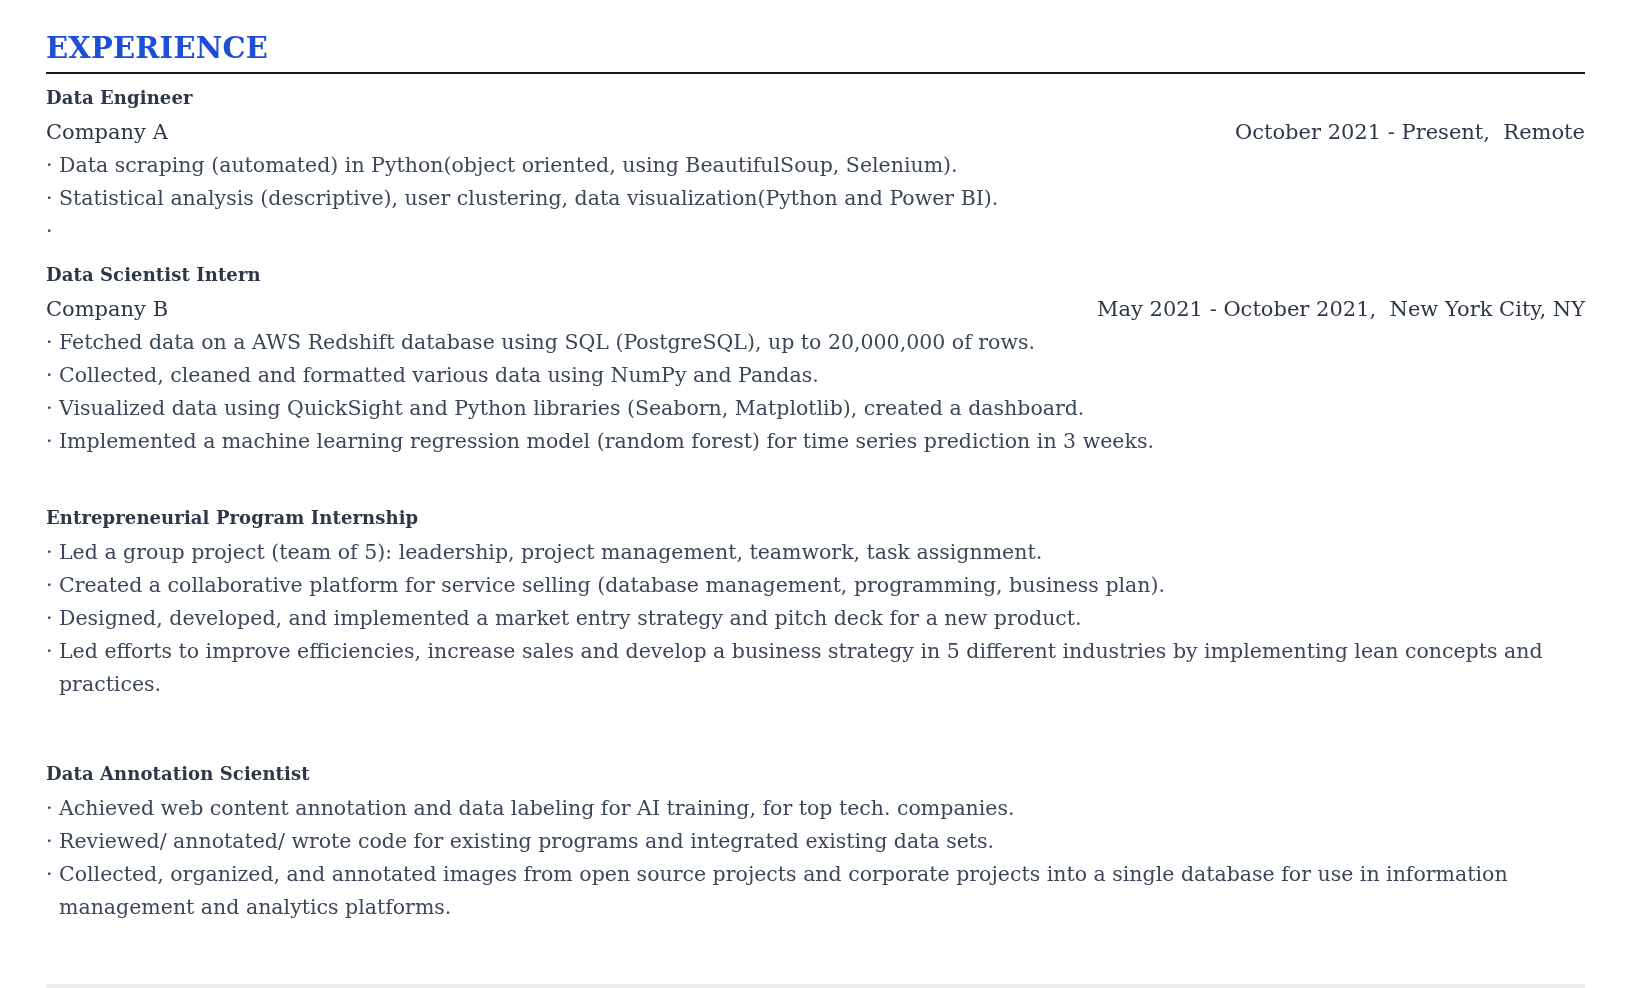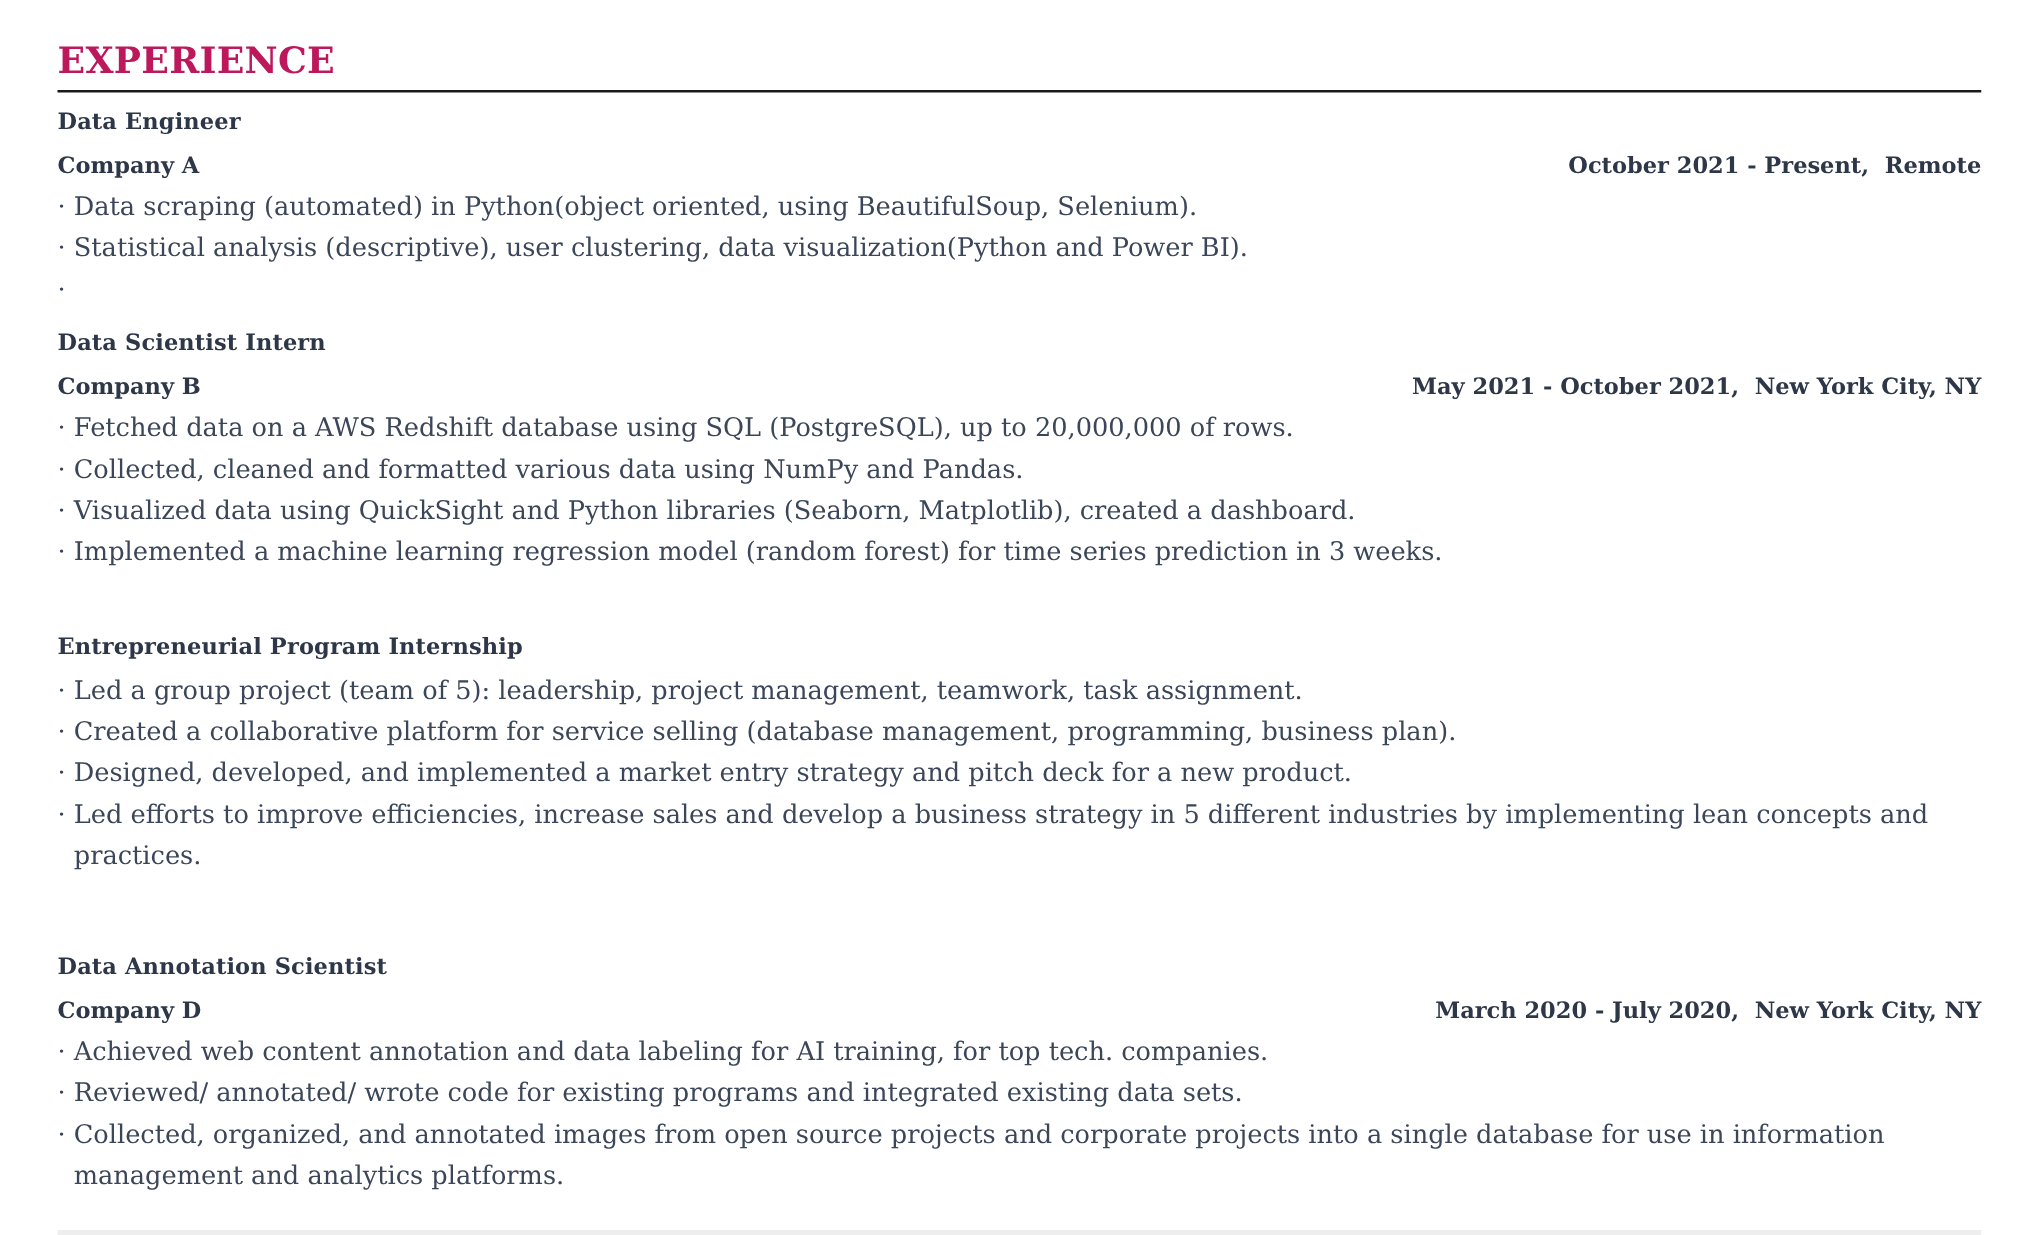--- a/index.html
+++ b/index.html
@@ -22,21 +22,21 @@
     width: 1539px;
   }
   .section-title {
     position: absolute;
     left: 0;
     top: 28px;
     margin: 0;
     font-size: 29px;
     font-weight: bold;
     letter-spacing: 0.2px;
-    color: #be185d;
+    color: #1d4ed8;
     line-height: 40px;
   }
   .section-rule {
     position: absolute;
     left: 0;
     top: 72px;
     width: 1539px;
     height: 0;
     border-top: 2px solid #1a1a1a;
   }
@@ -50,22 +50,22 @@
     font-size: 18px;
     font-weight: bold;
     line-height: 36px;
     color: #2d3748;
     letter-spacing: 0.1px;
   }
   .meta-row {
     display: flex;
     justify-content: space-between;
     align-items: baseline;
-    font-size: 18px;
-    font-weight: bold;
+    font-size: 21px;
+    font-weight: normal;
     line-height: 33px;
     color: #2d3748;
   }
   .meta-right {
     white-space: pre;
   }
   .bullets {
     list-style: none;
     margin: 0;
     padding: 0;
@@ -133,24 +133,20 @@
     <ul class="bullets">
       <li class="bullet"><span class="bullet-dot">·</span><span>Led a group project (team of 5): leadership, project management, teamwork, task assignment.</span></li>
       <li class="bullet"><span class="bullet-dot">·</span><span>Created a collaborative platform for service selling (database management, programming, business plan).</span></li>
       <li class="bullet"><span class="bullet-dot">·</span><span>Designed, developed, and implemented a market entry strategy and pitch deck for a new product.</span></li>
       <li class="bullet"><span class="bullet-dot">·</span><span>Led efforts to improve efficiencies, increase sales and develop a business strategy in 5 different industries by implementing lean concepts and practices.</span></li>
     </ul>
   </div>
 
   <div class="entry" style="top:756px;">
     <h3 class="job-title">Data Annotation Scientist</h3>
-    <div class="meta-row">
-      <span>Company D</span>
-      <span class="meta-right"><span>March 2020 - July 2020,</span>  <span>New York City, NY</span></span>
-    </div>
     <ul class="bullets">
       <li class="bullet"><span class="bullet-dot">·</span><span>Achieved web content annotation and data labeling for AI training, for top tech. companies.</span></li>
       <li class="bullet"><span class="bullet-dot">·</span><span>Reviewed/ annotated/ wrote code for existing programs and integrated existing data sets.</span></li>
       <li class="bullet"><span class="bullet-dot">·</span><span>Collected, organized, and annotated images from open source projects and corporate projects into a single database for use in information management and analytics platforms.</span></li>
     </ul>
   </div>
 
 </div>
 
 <div class="bottom-band"></div>

